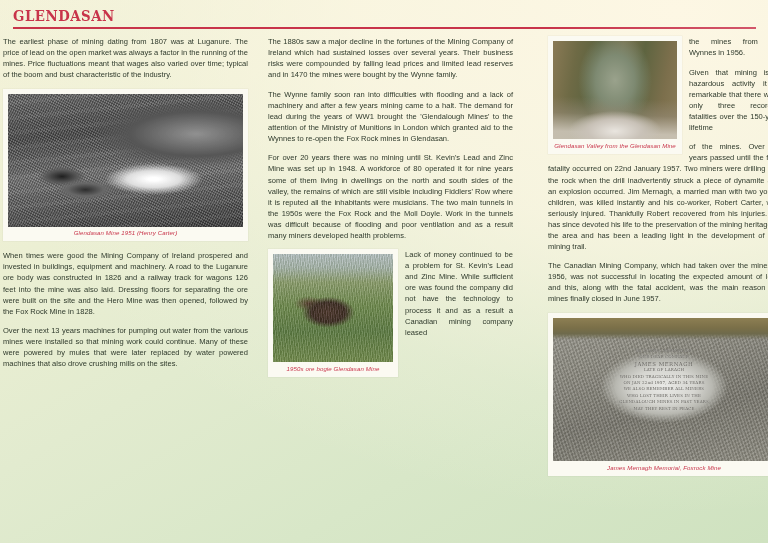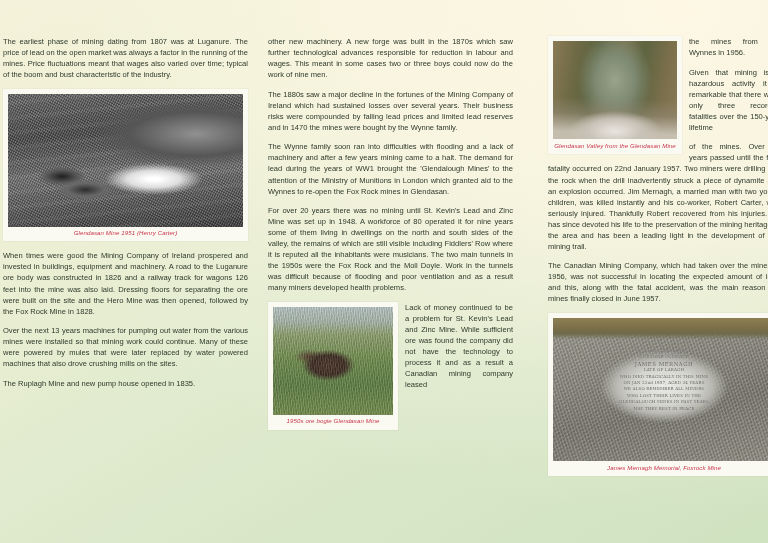--- a/index.html
+++ b/index.html
@@ -169,36 +169,38 @@
   }
   .plaque-text .big { font-size: 5.4px; letter-spacing: 0.5px; }
 
   .col::after { content: ""; display: block; clear: both; }
 </style>
 </head>
 <body>
 
 <div id="page">
 
+  <div id="header">
+    <div id="page-title">GLENDASAN</div>
+    <div id="title-rule"></div>
+  </div>
 
   <div id="col-left" class="col">
     <p>The earliest phase of mining dating from 1807 was at Luganure. The price of lead on the open market was always a factor in the running of the mines. Price fluctuations meant that wages also varied over time; typical of the boom and bust characteristic of the industry.</p>
 
     <div class="figure">
       <div class="photo photo-bw"></div>
       <div class="caption">Glendasan Mine 1951 (Henry Carter)</div>
     </div>
 
     <p>When times were good the Mining Company of Ireland prospered and invested in buildings, equipment and machinery. A road to the Luganure ore body was constructed in 1826 and a railway track for wagons 126 feet into the mine was also laid. Dressing floors for separating the ore were built on the site and the Hero Mine was then opened, followed by the Fox Rock Mine in 1828.</p>
     <p>Over the next 13 years machines for pumping out water from the various mines were installed so that mining work could continue. Many of these were powered by mules that were later replaced by water powered machines that also drove crushing mills on the sites.</p>
-    <p>The Ruplagh Mine and new pump house opened in 1835.</p>
   </div>
 
   <div id="col-mid" class="col">
-    <p>other new machinery. A new forge was built in the 1870s which saw further technological advances responsible for reduction in labour and wages. This meant in some cases two or three boys could now do the work of nine men.</p>
     <p>The 1880s saw a major decline in the fortunes of the Mining Company of Ireland which had sustained losses over several years. Their business risks were compounded by falling lead prices and limited lead reserves and in 1470 the mines were bought by the Wynne family.</p>
     <p>The Wynne family soon ran into difficulties with flooding and a lack of machinery and after a few years mining came to a halt. The demand for lead during the years of WW1 brought the 'Glendalough Mines' to the attention of the Ministry of Munitions in London which granted aid to the Wynnes to re-open the Fox Rock mines in Glendasan.</p>
     <p>For over 20 years there was no mining until St. Kevin's Lead and Zinc Mine was set up in 1948. A workforce of 80 operated it for nine years some of them living in dwellings on the north and south sides of the valley, the remains of which are still visible including Fiddlers' Row where it is reputed all the inhabitants were musicians. The two main tunnels in the 1950s were the Fox Rock and the Moll Doyle. Work in the tunnels was difficult because of flooding and poor ventilation and as a result many miners developed health problems.</p>
 
     <div class="figure" id="fig-bogie">
       <div class="photo photo-bogie"></div>
       <div class="caption">1950s ore bogie Glendasan Mine</div>
     </div>
 
     <p>Lack of money continued to be a problem for St. Kevin's Lead and Zinc Mine. While sufficient ore was found the company did not have the technology to process it and as a result a Canadian mining company leased</p>

